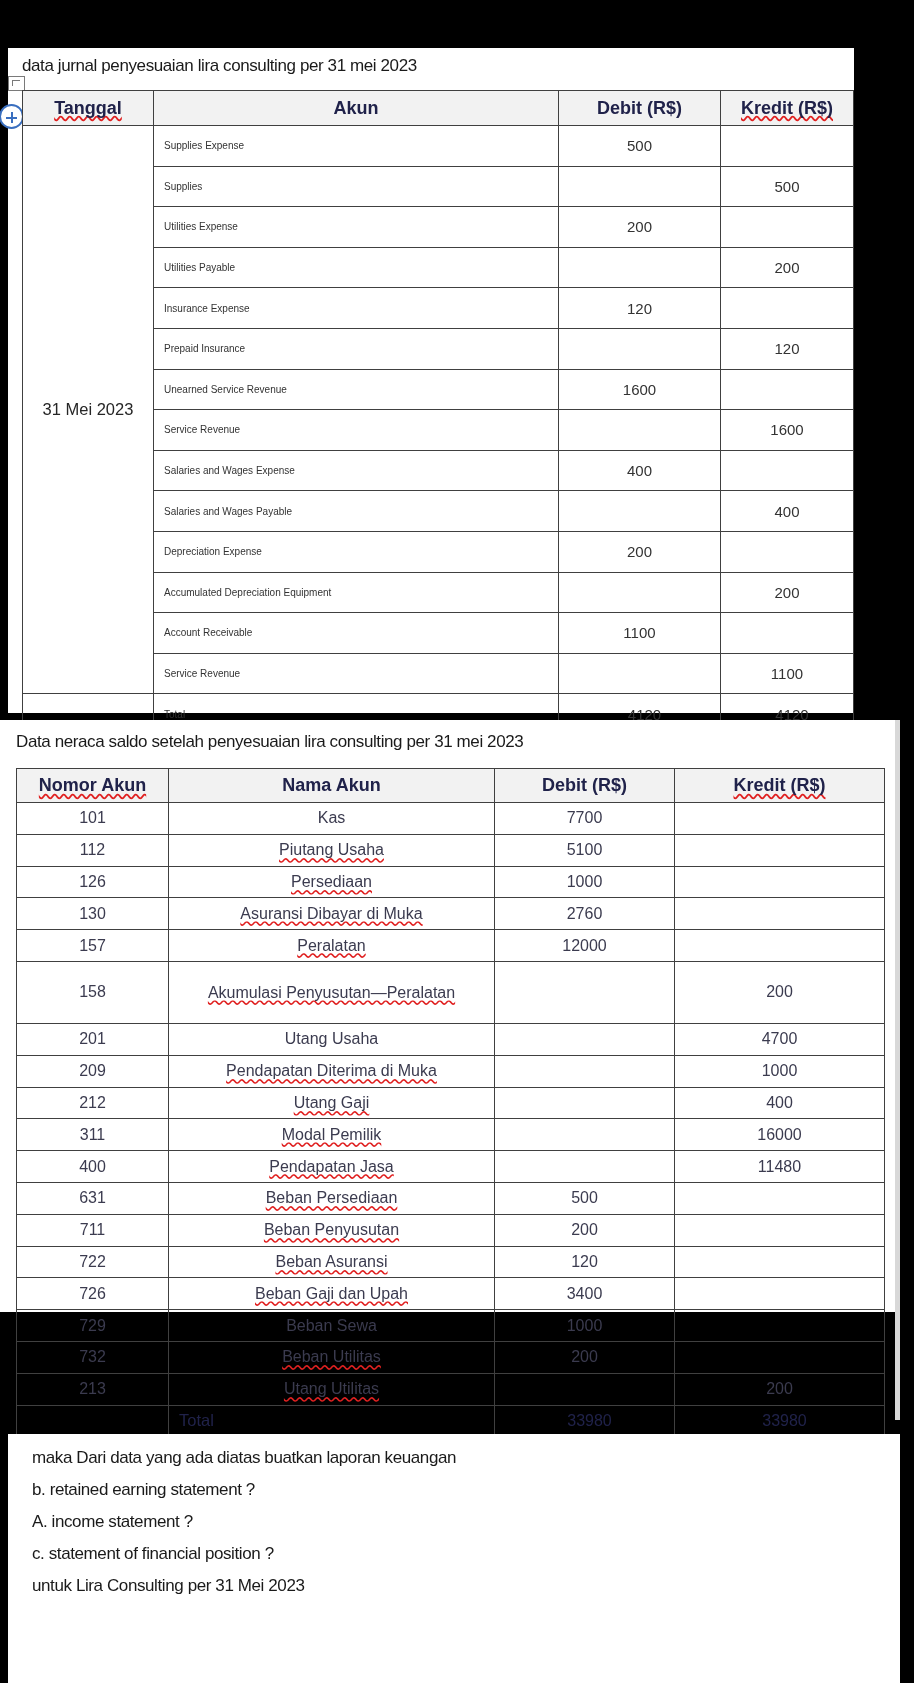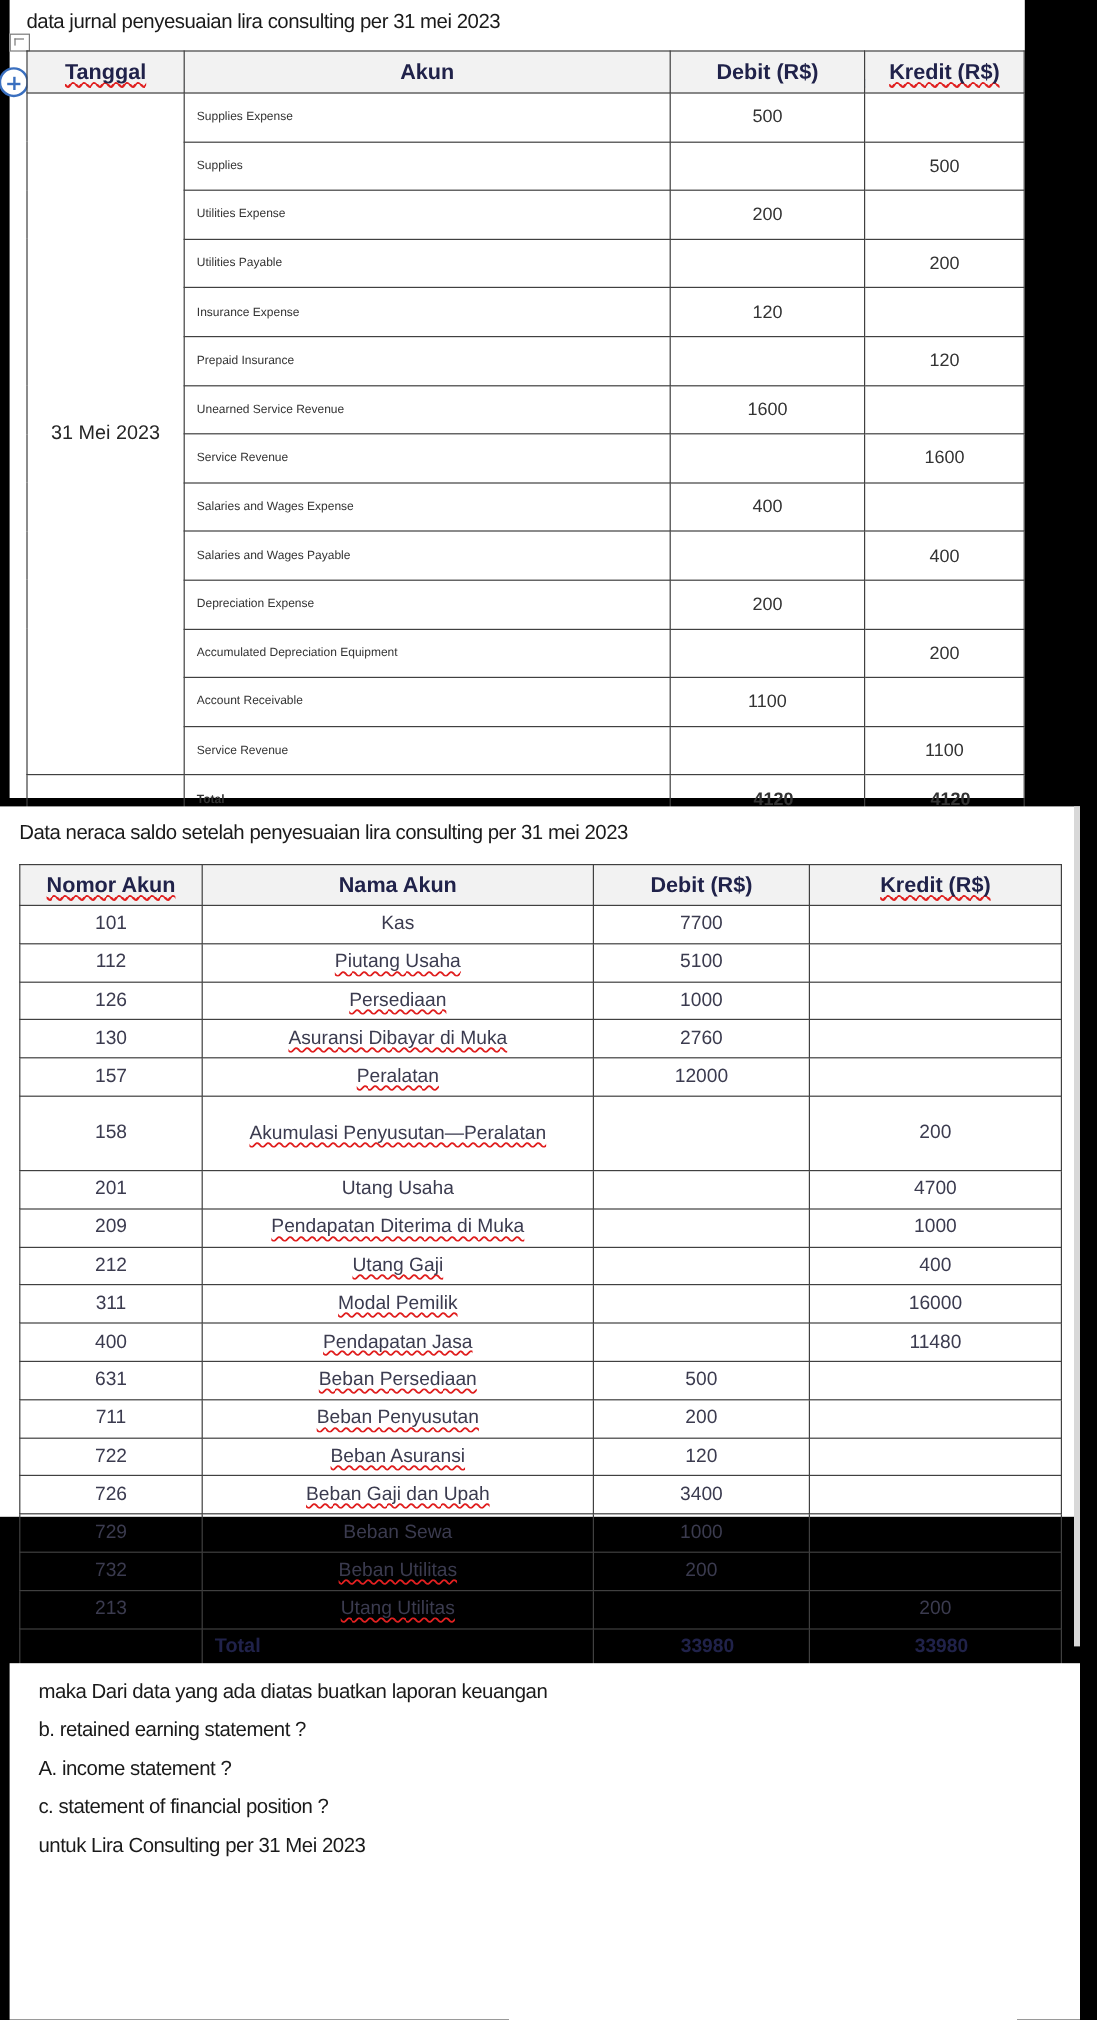--- a/index.html
+++ b/index.html
@@ -4,21 +4,21 @@
 <style>
   html,body{margin:0;padding:0;}
   body{
     width:914px;height:1683px;
     background:#000000;
     font-family:"Liberation Sans", sans-serif;
     color:#262626;
     overflow:hidden;
     position:relative;
   }
-  .page{position:absolute;inset:0;}
+  .page{position:absolute;inset:0;margin-top:48px;}
 
   
   .panel{background:#ffffff;position:absolute;}
 
   
   #panel-journal{left:8px;top:0px;width:846px;height:665px;}
   
   #panel-trial{left:0px;top:672px;width:900px;height:592px;}
   
   #panel-question{left:8px;top:1386px;width:892px;height:297px;}
@@ -56,21 +56,21 @@
   #journal-table col.c-deb{width:162px;}
   #journal-table col.c-kre{width:133px;}
   #journal-table tbody td{height:39.6px;}
   #journal-table td.acct{text-align:left;font-size:10px;color:#333;}
   #journal-table td.num{text-align:center;font-size:15px;color:#333;}
   #journal-table td.datecell{
     text-align:center;font-size:16.5px;color:#262626;
     border-top:1px solid #404040;border-bottom:1px solid #404040;
   }
   .totrow td{
-    font-weight:bold;color:#20224a;font-size:16.5px;
+    font-weight:normal;color:#20224a;font-size:16.5px;
   }
   .totrow td.acct{text-align:left;}
   .totrow td.num{text-align:center;padding-left:20px;}
 
   
   #trial-table{position:absolute;left:16px;top:48px;width:868px;}
   #trial-table col.c-no{width:152px;}
   #trial-table col.c-name{width:326px;}
   #trial-table col.c-deb{width:180px;}
   #trial-table col.c-kre{width:210px;}

